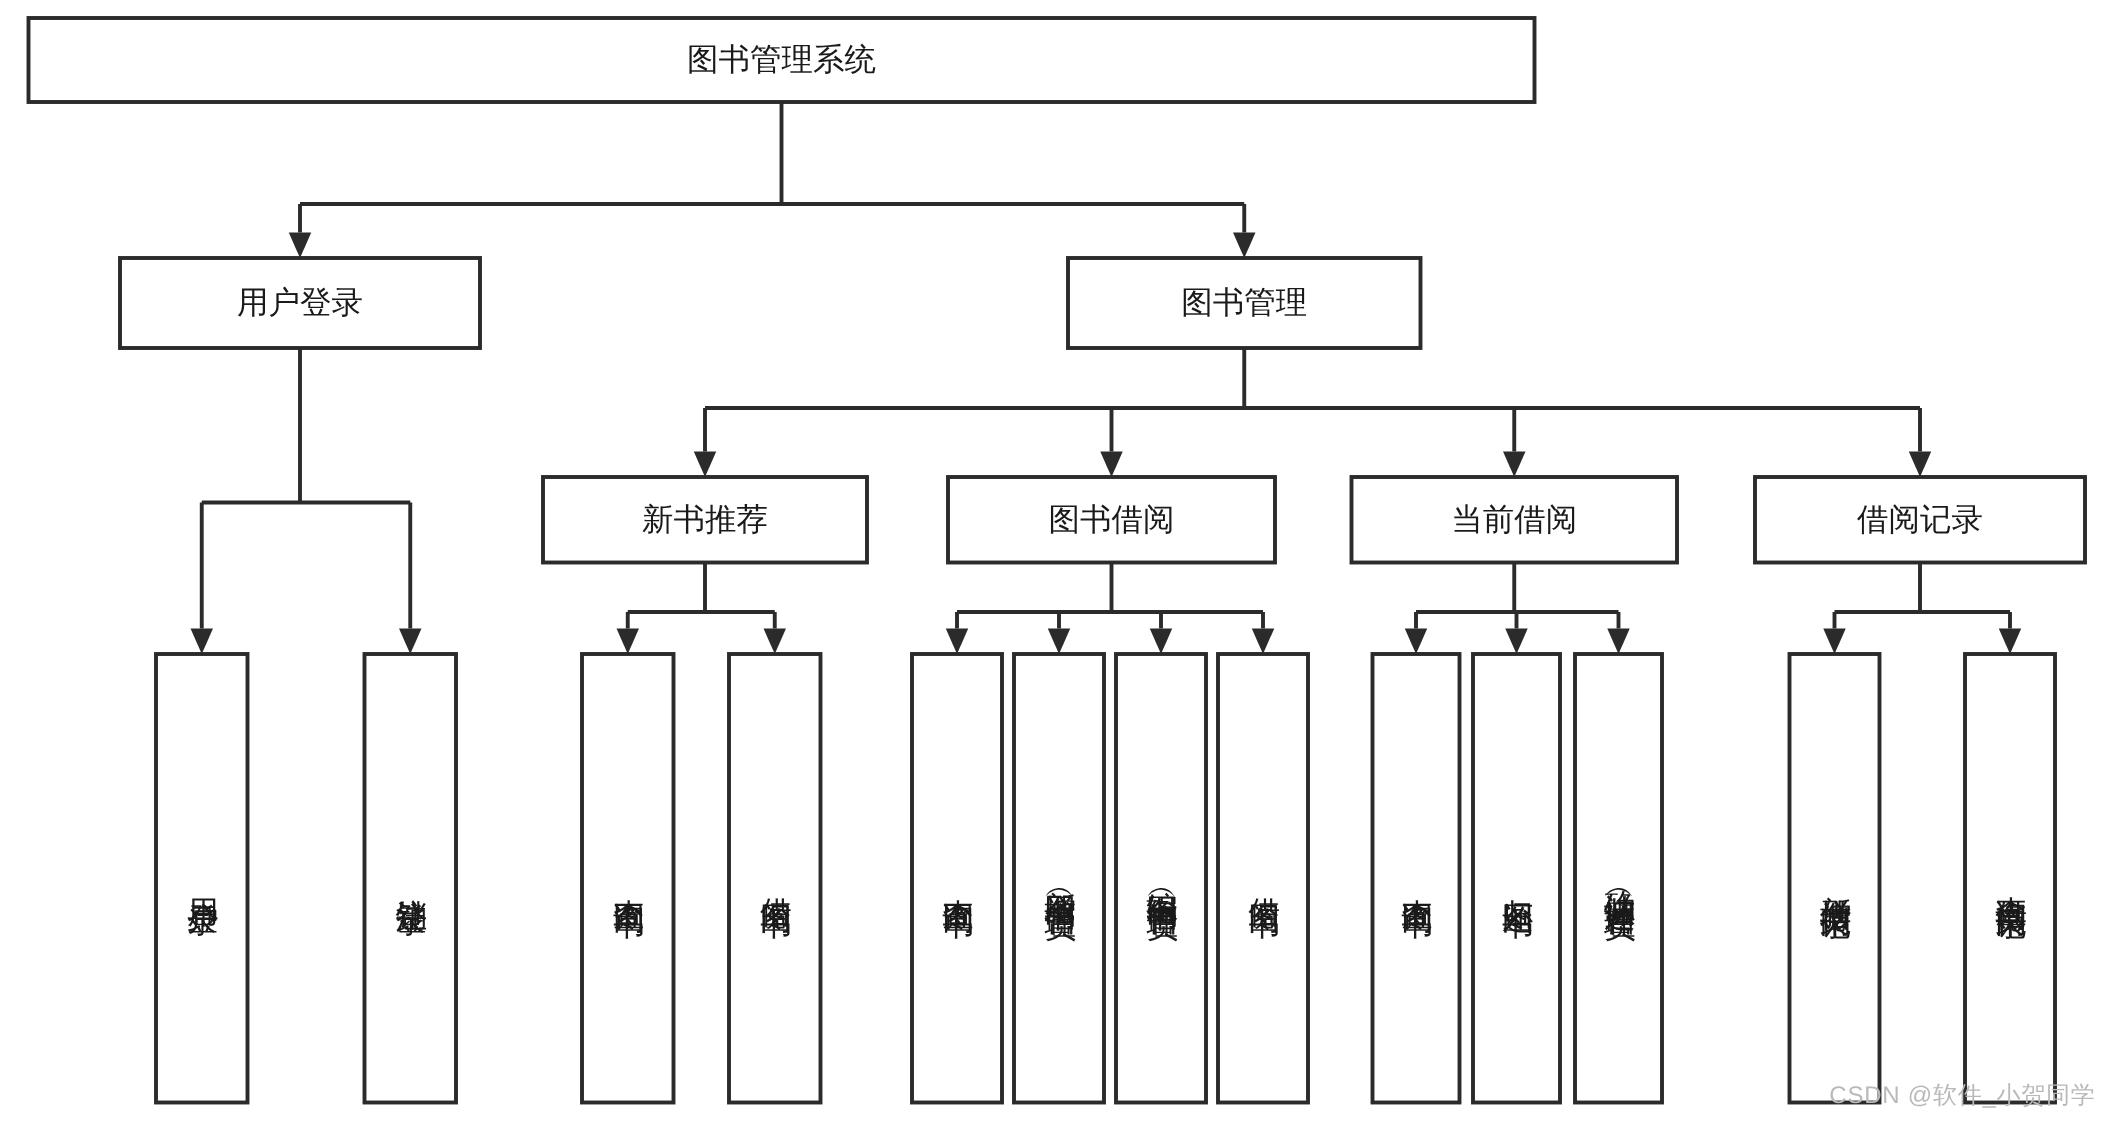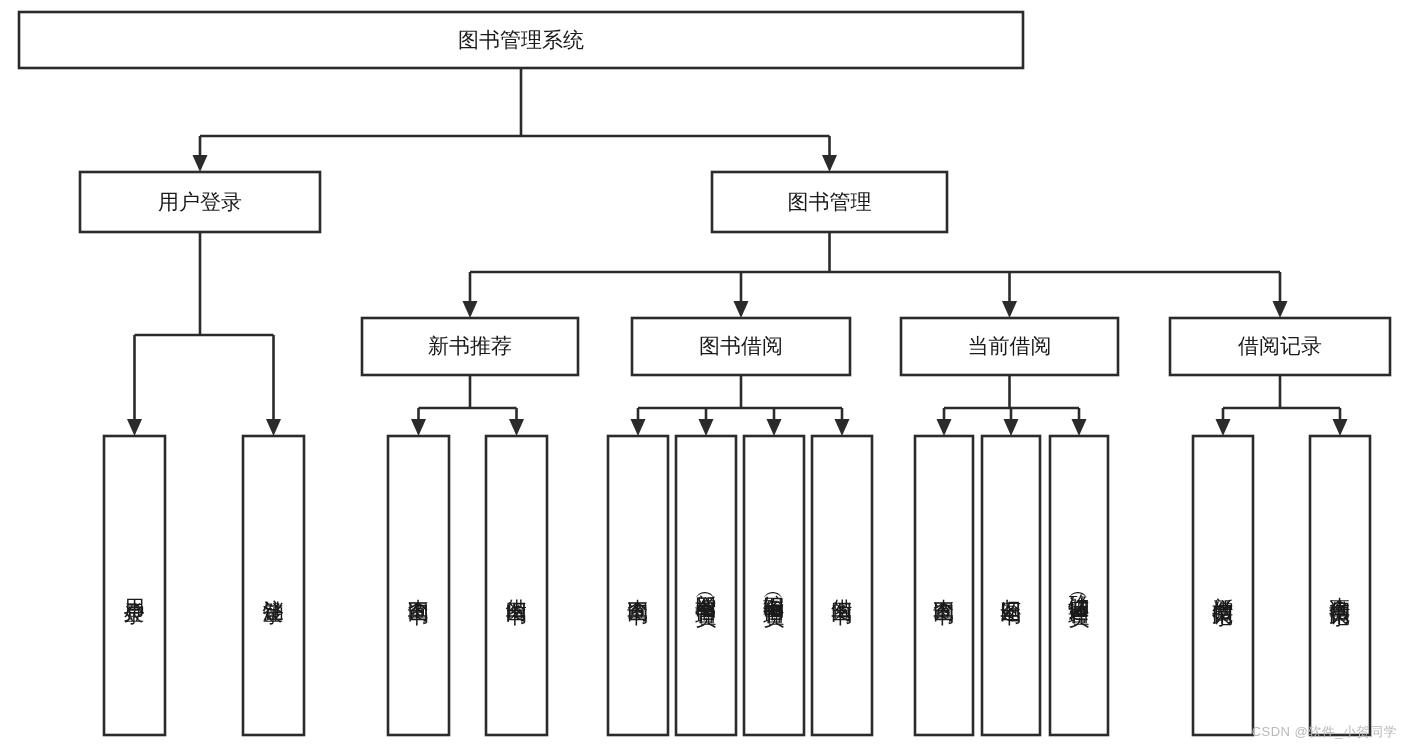--- a/index.html
+++ b/index.html
@@ -62,21 +62,21 @@
     align-items: center;
     justify-content: center;
     white-space: nowrap;
     pointer-events: none;
   }
   .watermark {
     position: absolute;
     right: 8px;
     bottom: 6px;
     font-family: "Liberation Sans", "DejaVu Sans", sans-serif;
-    font-size: 13px;
+    font-size: 16px;
     color: #b9b9b9;
     letter-spacing: 0.5px;
     user-select: none;
   }
 </style>
 </head>
 <body>
 
 <div id="diagram-root">
 

